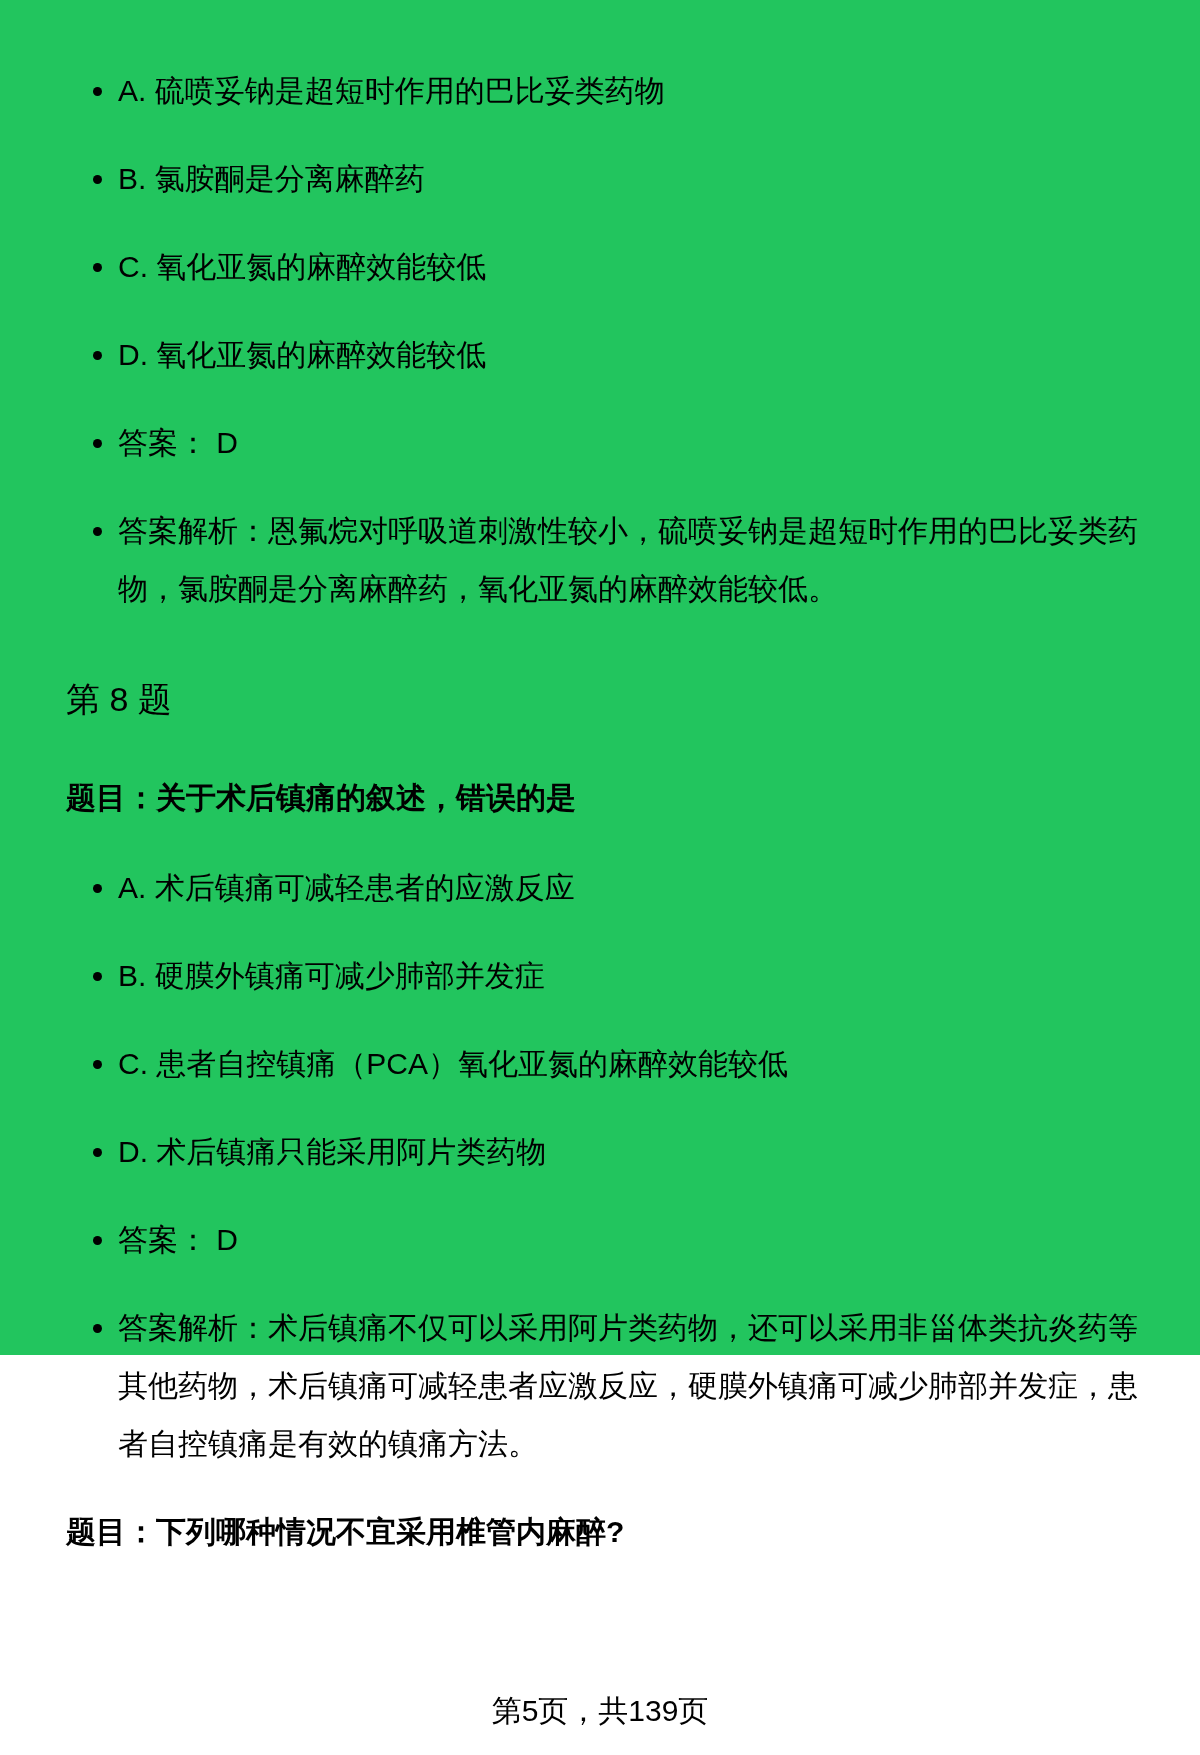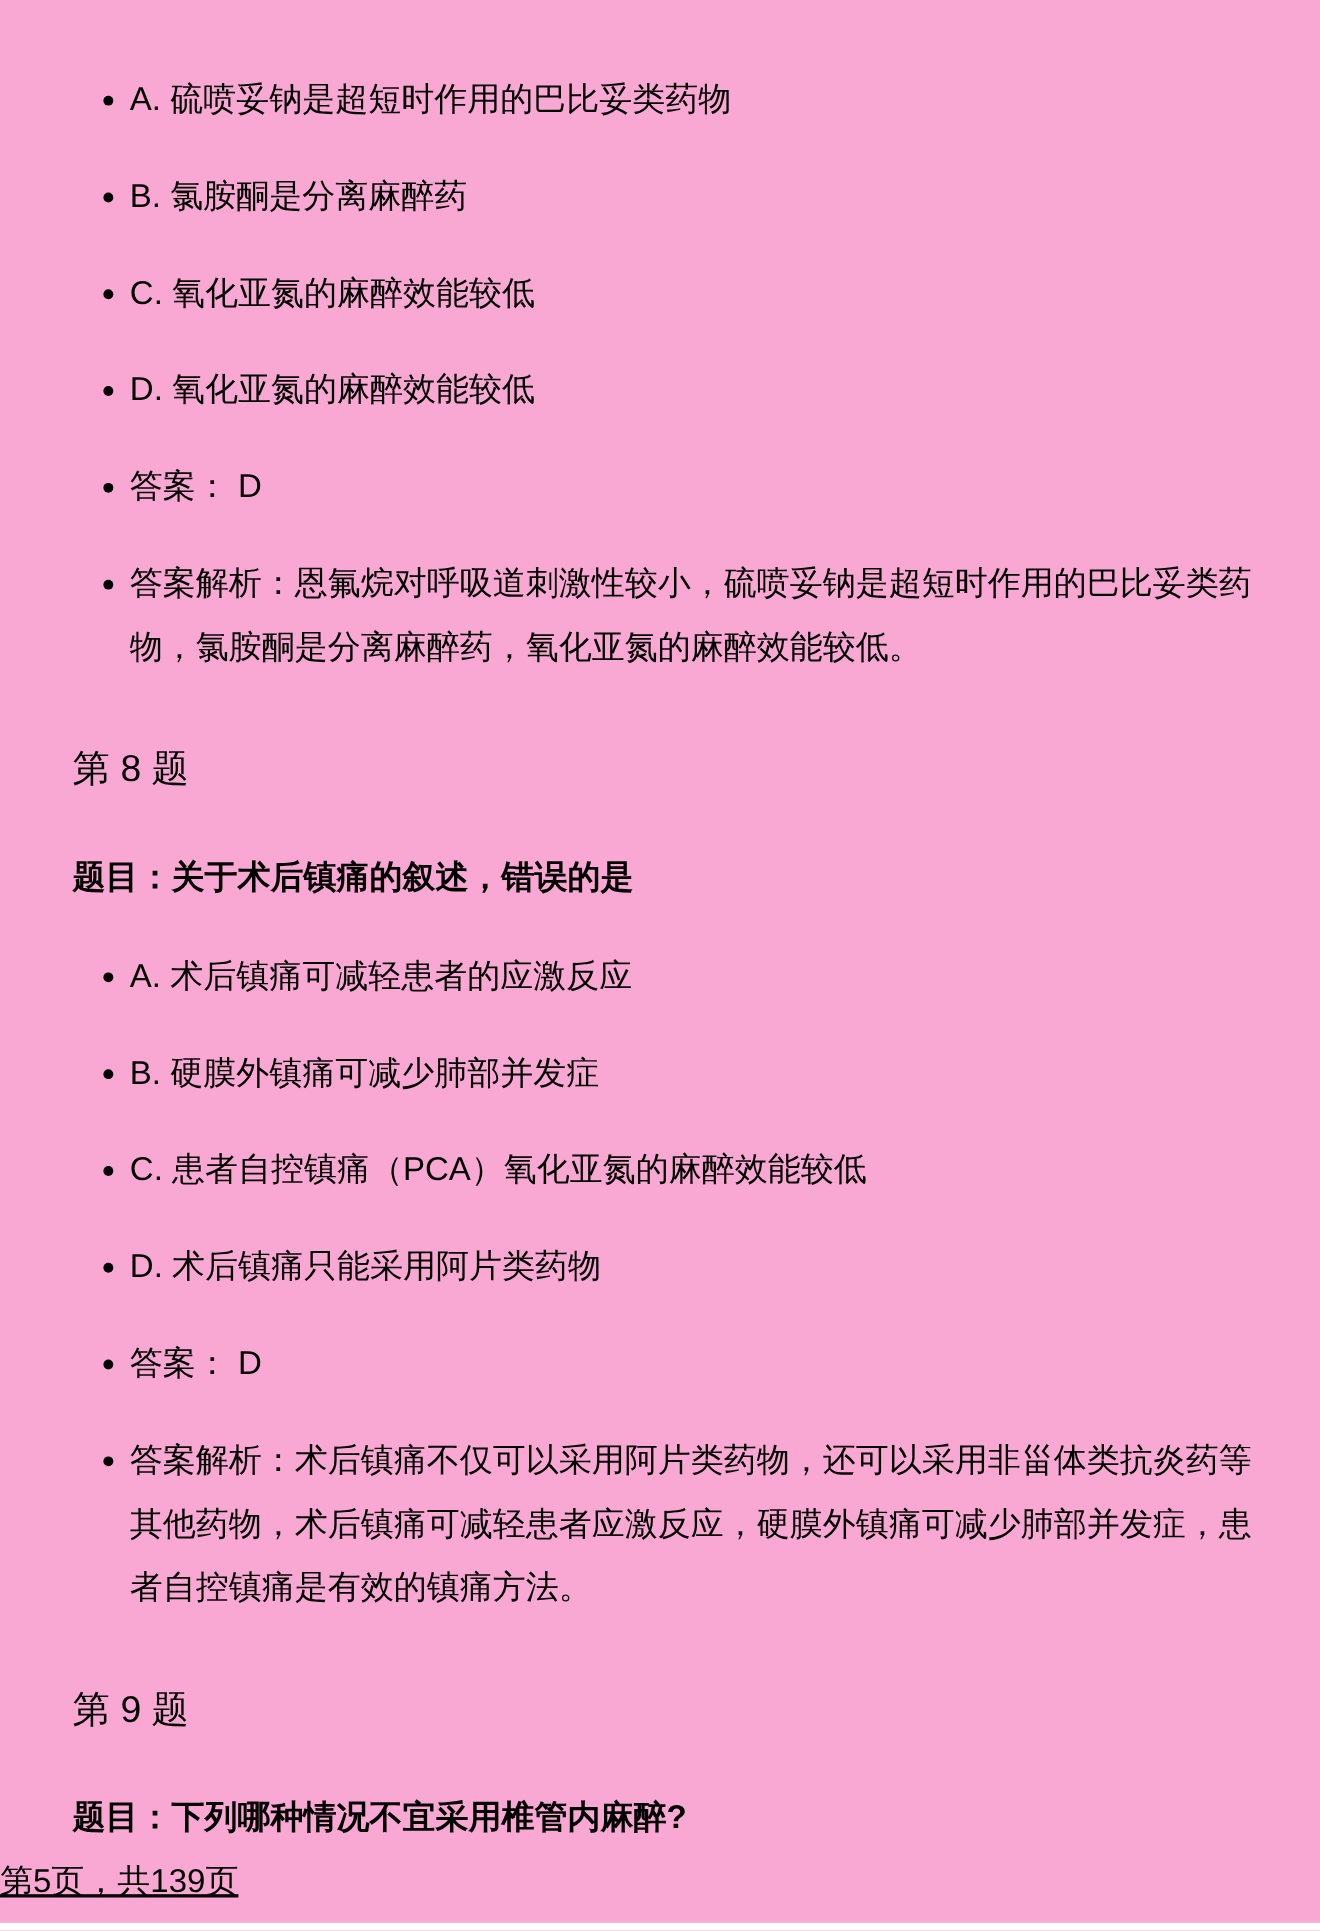--- a/index.html
+++ b/index.html
@@ -9,22 +9,22 @@
     height: 1755px;
     background: #ffffff;
     color: #000000;
     font-family: "Liberation Sans", "DejaVu Sans", sans-serif;
     font-size: 30px;
     overflow: hidden;
   }
   .page {
     position: relative;
     width: 1200px;
-    height: 1748px;
-    background: #f9a8d4;
+    height: 1355px;
+    background: #22c55e;
   }
   .content {
     padding: 62px 47px 0 66px;
   }
   ul.option-list {
     margin: 0;
     padding: 0 0 0 52px;
     list-style: disc outside;
   }
   ul.option-list li {
@@ -42,22 +42,21 @@
     line-height: 58px;
     margin: 0 0 32px 0;
     font-weight: bold;
   }
   .page-footer {
     position: absolute;
     top: 1682px;
     left: 0;
     width: 1200px;
     line-height: 58px;
-    text-align: left;
-    text-decoration: underline;
+    text-align: center;
   }
 </style>
 </head>
 <body>
 
 <div class="page">
   <main class="content">
 
     <ul class="option-list">
       <li>A. 硫喷妥钠是超短时作用的巴比妥类药物</li>
@@ -73,19 +72,18 @@
 
     <ul class="option-list">
       <li>A. 术后镇痛可减轻患者的应激反应</li>
       <li>B. 硬膜外镇痛可减少肺部并发症</li>
       <li>C. 患者自控镇痛（PCA）氧化亚氮的麻醉效能较低</li>
       <li>D. 术后镇痛只能采用阿片类药物</li>
       <li>答案： D</li>
       <li>答案解析：术后镇痛不仅可以采用阿片类药物，还可以采用非甾体类抗炎药等其他药物，术后镇痛可减轻患者应激反应，硬膜外镇痛可减少肺部并发症，患者自控镇痛是有效的镇痛方法。</li>
     </ul>
 
-    <h2 class="question-heading">第 9 题</h2>
     <p class="question-title">题目：下列哪种情况不宜采用椎管内麻醉?</p>
 
   </main>
 
   <footer class="page-footer">第5页，共139页</footer>
 </div>
 
 </body></html>

